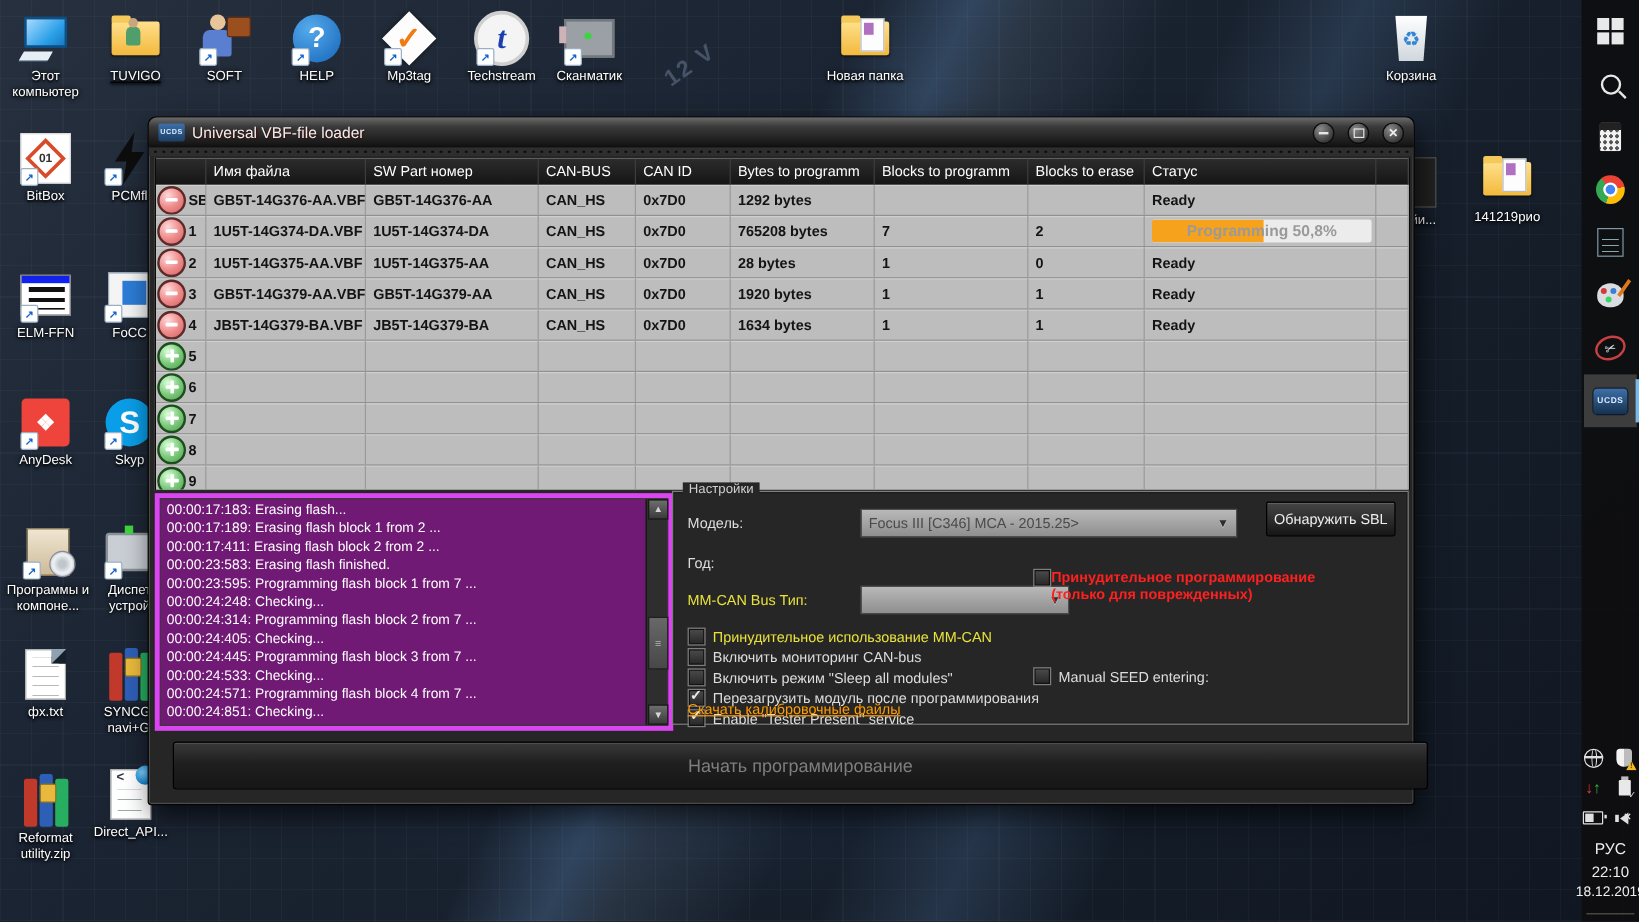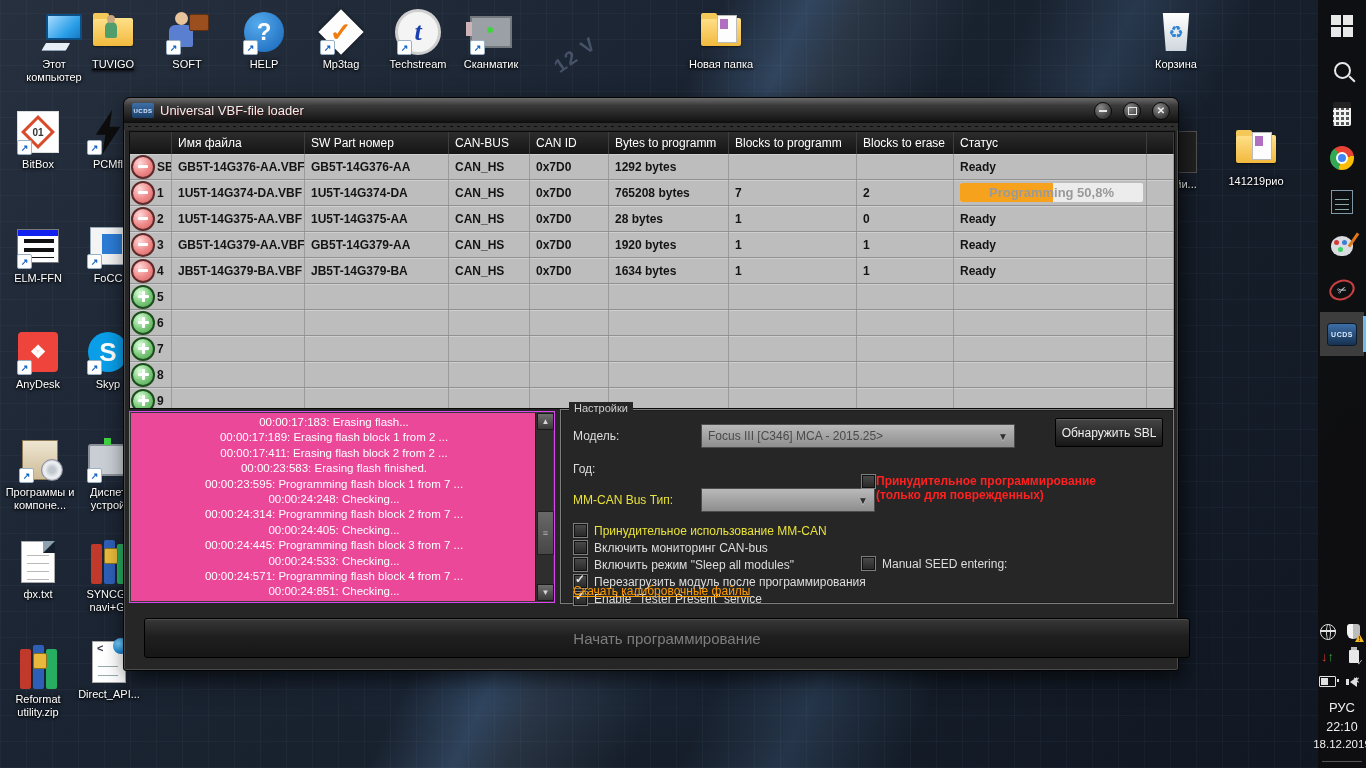--- a/index.html
+++ b/index.html
@@ -128,39 +128,39 @@
   .mark-minus i{display:block;width:10px;height:3px;background:#fff;border-radius:1px;}
   .mark-plus{background:radial-gradient(circle at 35% 30%,#dcffdc,#7ecb7e 50%,#4da04d);border:2px solid #1d4d1d;}
   .mark-plus i{display:block;position:relative;width:11px;height:3px;background:#fff;border-radius:1px;}
   .mark-plus i::after{content:"";position:absolute;left:4px;top:-4px;width:3px;height:11px;background:#fff;border-radius:1px;}
   .pbar{position:relative;margin:2px 3px 2px 0;height:19px;flex:1;background:#ececec;border-radius:2px;overflow:hidden;}
   .pfill{position:absolute;left:0;top:0;bottom:0;background:#f6a21d;}
   .plabel{position:absolute;inset:0;display:flex;align-items:center;justify-content:center;
     color:#9a9a9a;font-size:13px;font-weight:bold;}
 
   
-  .log{position:absolute;left:5px;top:313px;width:424px;height:190px;background:#ec4899;
-    border:1px solid #d946ef;box-shadow:inset 0 0 0 1px #3a3a3a;color:#fff;text-align:center;}
+  .log{position:absolute;left:5px;top:313px;width:424px;height:190px;background:#701a75;
+    border:4px solid #d946ef;box-shadow:inset 0 0 0 1px #3a3a3a;color:#fff;}
   .loglines{position:absolute;left:6px;top:3px;right:22px;bottom:3px;overflow:hidden;
     font-size:11.5px;line-height:15.4px;white-space:nowrap;}
   .vscroll{position:absolute;top:1px;right:1px;bottom:1px;width:17px;background:#2e2e2e;border-left:1px solid #141414;}
   .sb-btn{position:absolute;left:1px;width:15px;height:15px;background:linear-gradient(#6e6e6e,#3a3a3a);
     border:1px solid #191919;color:#d6d6d6;font-size:8px;display:flex;align-items:center;justify-content:center;}
   .sb-up{top:0;} .sb-dn{bottom:0;}
   .sb-thumb{position:absolute;left:1px;top:98px;width:15px;height:42px;background:linear-gradient(#686868,#474747);
     border:1px solid #202020;color:#b5b5b5;font-size:9px;display:flex;align-items:center;justify-content:center;}
 
   
   .settings{position:absolute;left:436px;top:311px;width:612px;height:193px;border:1px solid #7d7d7d;
     box-shadow:inset 0 0 0 1px #1d1d1d;color:#ddd;font-size:12px;}
   .legend{position:absolute;left:8px;top:-8px;background:#262626;padding:0 5px;font-size:11px;color:#cfcfcf;}
   .srow{display:flex;align-items:center;}
   .lab{color:#ddd;}
   .sel{height:22px;background:linear-gradient(#b9b9b9,#8e8e8e);border:1px solid #4d4d4d;
-    display:flex;align-items:center;padding:0 6px;color:#4a4a4a;font-size:12px;}
+    display:flex;align-items:center;padding:0 6px;color:#4a4a4a;font-size:12px;margin-left:16px;}
   .selarr{margin-left:auto;color:#2e2e2e;font-size:10px;text-shadow:0 1px 0 #cfcfcf;}
   .btn-sbl{position:absolute;right:10px;top:8px;width:106px;height:27px;
     background:linear-gradient(#454545,#161616);border:1px solid #000;box-shadow:inset 0 1px 0 #5e5e5e;
     border-radius:2px;color:#eee;font-size:12px;display:flex;align-items:center;justify-content:center;}
   .cb{width:13px;height:13px;flex:0 0 auto;background:linear-gradient(#4c4c4c,#262626);
     border:1px solid #7e7e7e;box-shadow:inset 0 0 0 1px #111;position:relative;}
   .cb.checked::after{content:"✓";position:absolute;left:1px;top:-3px;color:#e8e8e8;font-size:12px;font-weight:bold;}
   .cbx-row{display:flex;align-items:center;gap:6px;height:17px;margin-left:12px;}
   .yellow{color:#e8e23a;} .red{color:#ff2020;font-weight:bold;line-height:14px;}
   .forceprog{position:absolute;left:300px;top:64px;display:flex;gap:0;align-items:flex-start;}
@@ -225,21 +225,21 @@
   .trayclock{color:#eee;font-size:12.5px;text-align:center;line-height:17px;margin-bottom:8px;}
   .trayclock .date{font-size:11.5px;}
   .showdesk{width:40px;border-top:1px solid #555;margin-bottom:6px;}
 </style>
 </head>
 <body>
 
 <div class="desktop">
   <div class="pcb-text">12 V</div>
   <div id="icons-layer">
-      <div class="dicon" style="left: 20px; top: 8px; width: 68px; align-items: flex-end;">
+      <div class="dicon" style="left: 4px; top: 8px; width: 68px;">
         <div class="dart">
           <div class="a-mon"></div>
           <div class="a-kbd"></div>
         </div>
         <div class="dlabel">Этот компьютер</div>
       </div>
       <div class="dicon" style="left: 79px; top: 8px; width: 68px; text-decoration: underline;">
         <div class="dart">
           <div class="a-folder">
             <div class="a-fperson"></div>

